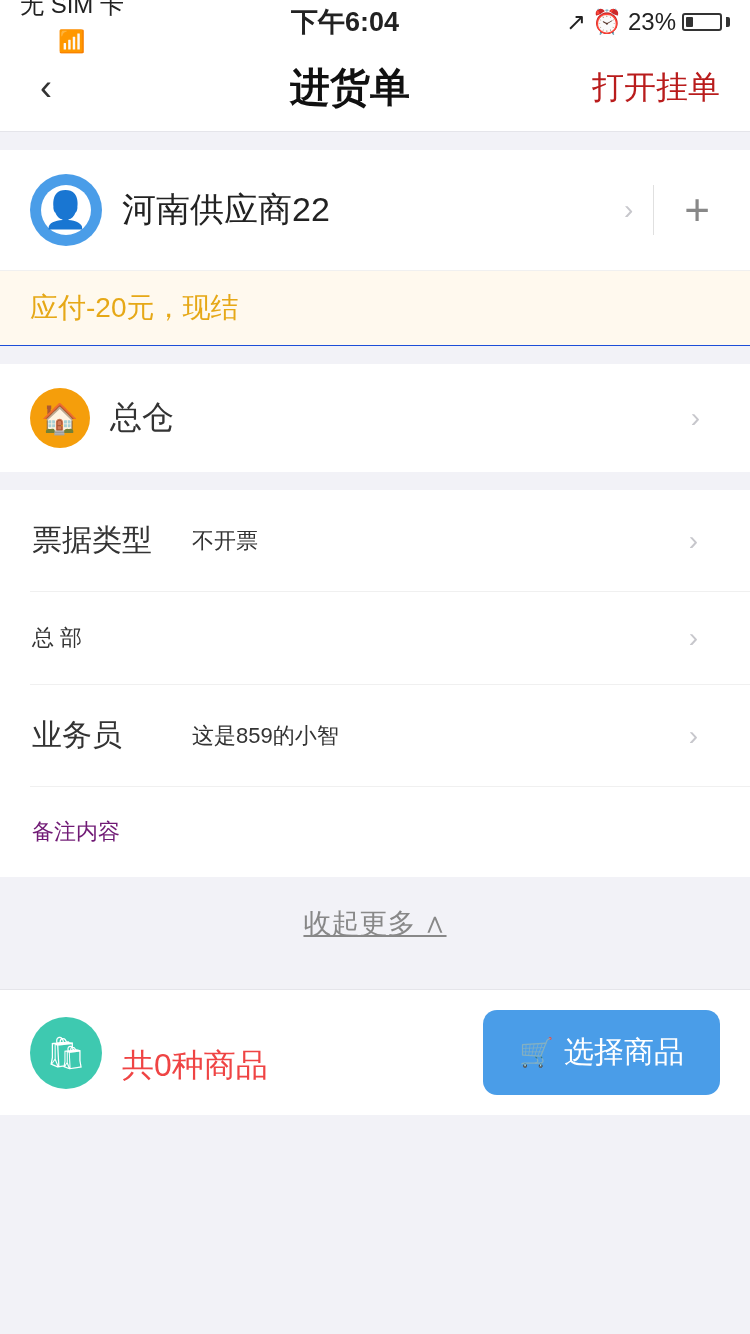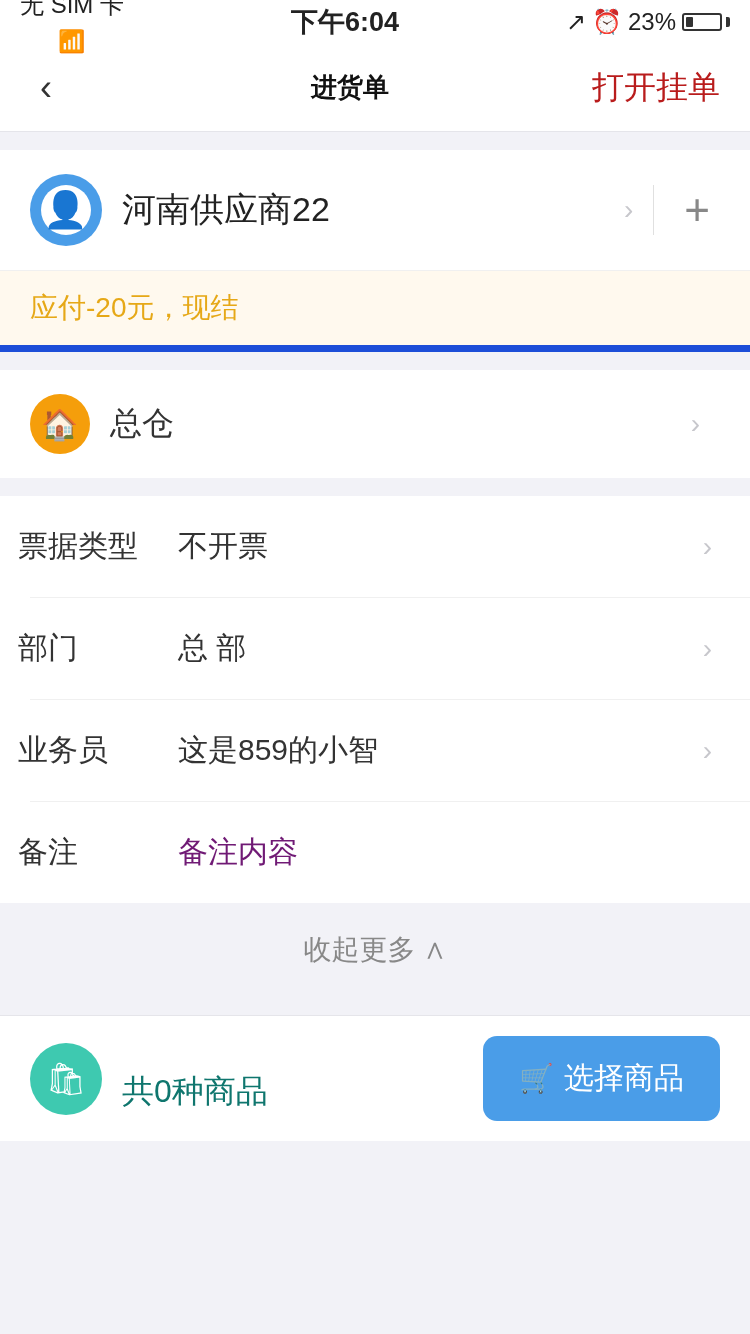--- a/index.html
+++ b/index.html
@@ -66,21 +66,21 @@
       padding: 0 30px;
       border-bottom: 1px solid #e5e5ea;
     }
     .nav-back {
       font-size: 36px;
       color: #333;
       cursor: pointer;
       padding: 10px;
     }
     .nav-title {
-      font-size: 26px;
+      font-size: 40px;
       font-weight: 600;
       color: #111;
       margin-left: 46px;
     }
     .nav-action {
       font-size: 32px;
       color: #b91c1c;
       cursor: pointer;
     }
 
@@ -149,48 +149,48 @@
       cursor: pointer;
       padding: 0 10px;
     }
 
     
     .alert-row {
       background: #fff9ee;
       padding: 18px 30px;
       font-size: 28px;
       color: #e6a817;
-      border-bottom: 7px solid #1d4ed8;
+      border-bottom: 1px solid #1d4ed8;
     }
 
     
     .row-divider {
       height: 1px;
       background: #f0f0f0;
       margin-left: 30px;
     }
 
     
     .form-row {
       display: flex;
       align-items: center;
-      padding: 30px 18px;
+      padding: 30px 32px;
       background: #fff;
       min-height: 90px;
       cursor: pointer;
     }
     .form-row-label {
       font-size: 30px;
       color: #333;
       width: 160px;
       flex-shrink: 0;
     }
     .form-row-value {
       flex: 1;
-      font-size: 30px;
+      font-size: 22px;
       color: #333;
     }
     .form-row-value.placeholder {
       color: #701a75;
     }
 
     
     .warehouse-row {
       display: flex;
       align-items: center;
@@ -219,20 +219,21 @@
     }
 
     
     .collapse-row {
       background: #f2f2f7;
       text-align: center;
       padding: 28px 36px;
       font-size: 28px;
       color: #888;
       cursor: pointer;
+      text-decoration: underline;
     }
 
     
     .product-bar {
       background: #fff;
       display: flex;
       align-items: center;
       padding: 20px 30px;
       margin-top: 0;
       border-top: 1px solid #e5e5ea;
@@ -247,21 +248,21 @@
       margin-right: 20px;
       flex-shrink: 0;
     }
     .product-icon {
       font-size: 32px;
       color: #fff;
     }
     .product-count {
       flex: 1;
       font-size: 32px;
-      color: #0f766e;
+      color: #ef4444;
       margin-top: 26px;
     }
     .select-btn {
       background: #4a9de8;
       color: #fff;
       border: none;
       border-radius: 14px;
       padding: 22px 36px;
       font-size: 30px;
       display: flex;
@@ -349,35 +350,33 @@
 <div class="card">
 
   <div class="form-row">
     <span class="form-row-label">票据类型</span>
     <span class="form-row-value">不开票</span>
     <span class="chevron-right">›</span>
   </div>
   <div class="row-divider"></div>
 
   <div class="form-row">
-    <span class="form-row-label">部门</span>
     <span class="form-row-value">总 部</span>
     <span class="chevron-right">›</span>
   </div>
   <div class="row-divider"></div>
 
   <div class="form-row">
     <span class="form-row-label">业务员</span>
     <span class="form-row-value">这是859的小智</span>
     <span class="chevron-right">›</span>
   </div>
   <div class="row-divider"></div>
 
   <div class="form-row">
-    <span class="form-row-label">备注</span>
     <span class="form-row-value placeholder">备注内容</span>
   </div>
 </div>
 
 <div class="collapse-row">
   <span>收起更多 ∧</span>
 </div>
 
 <div class="section-gap"></div>
 

